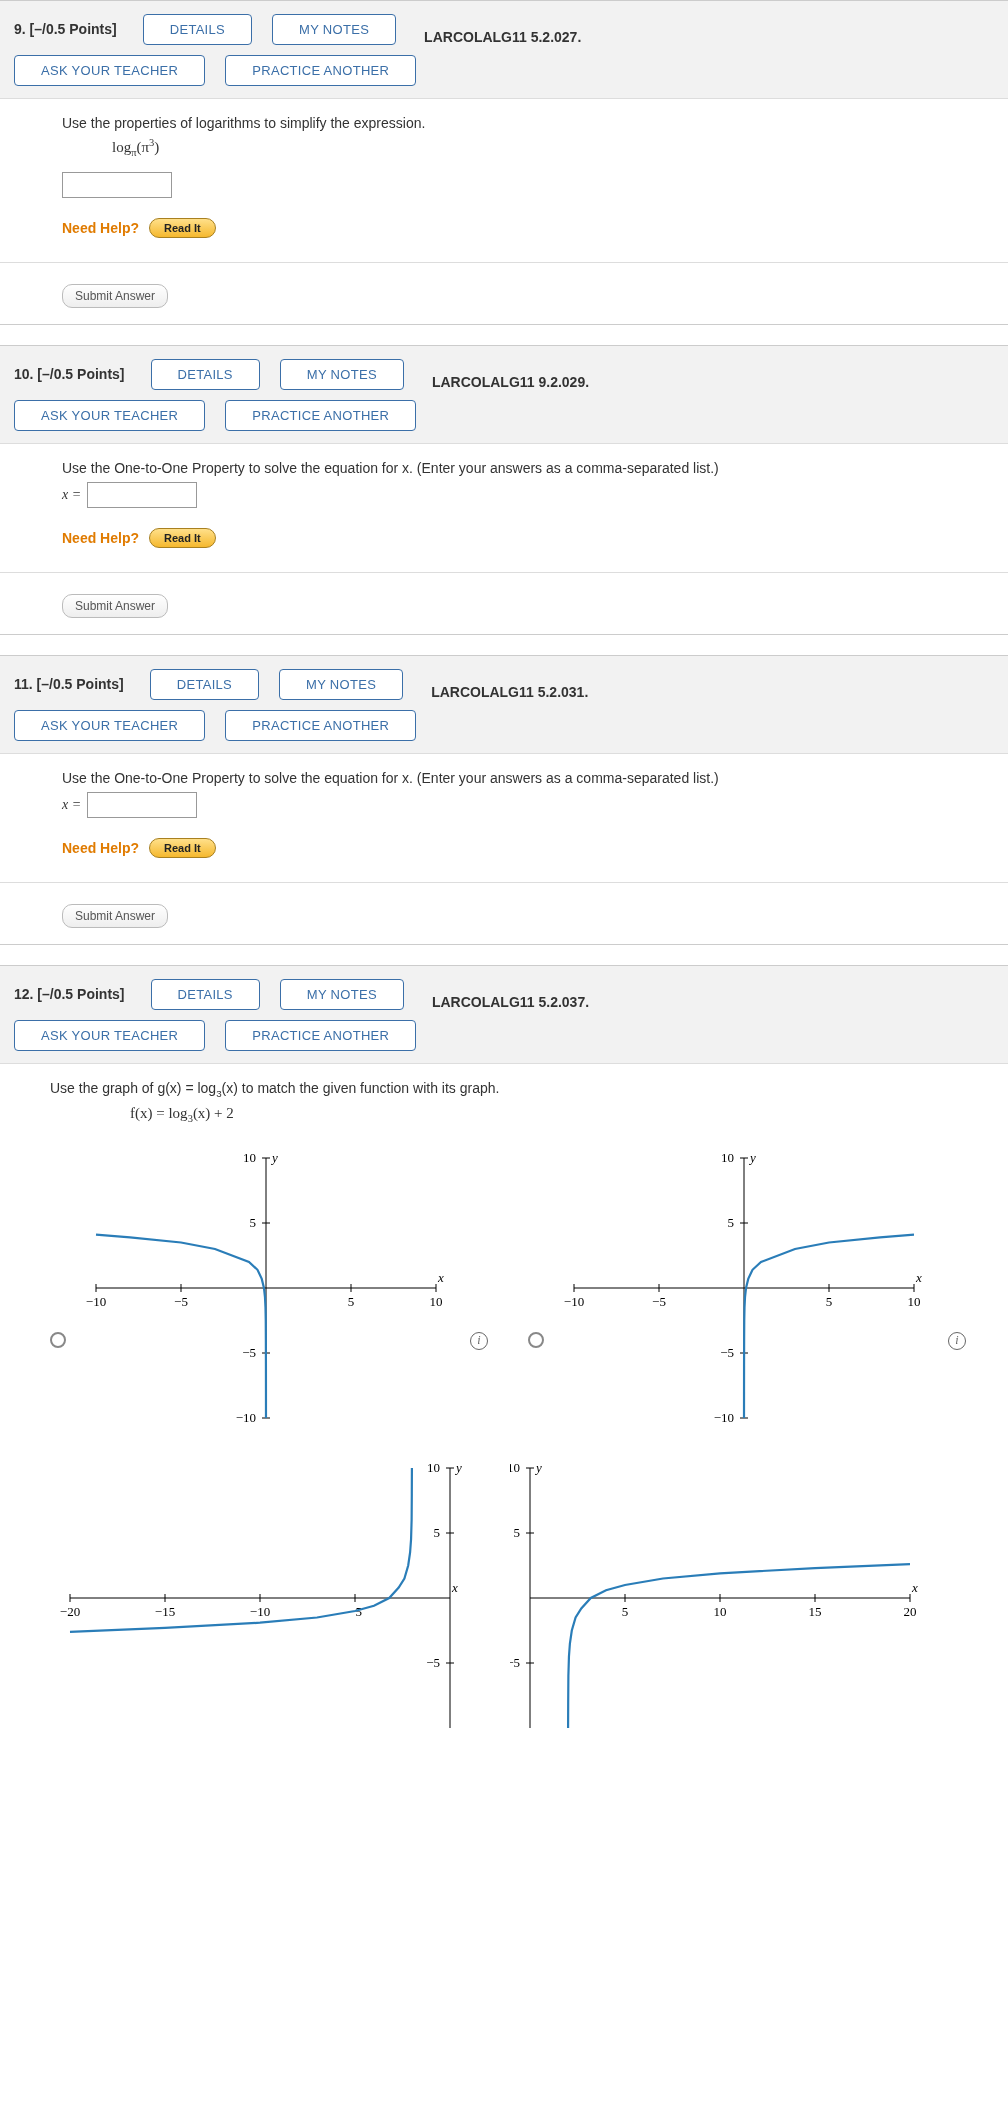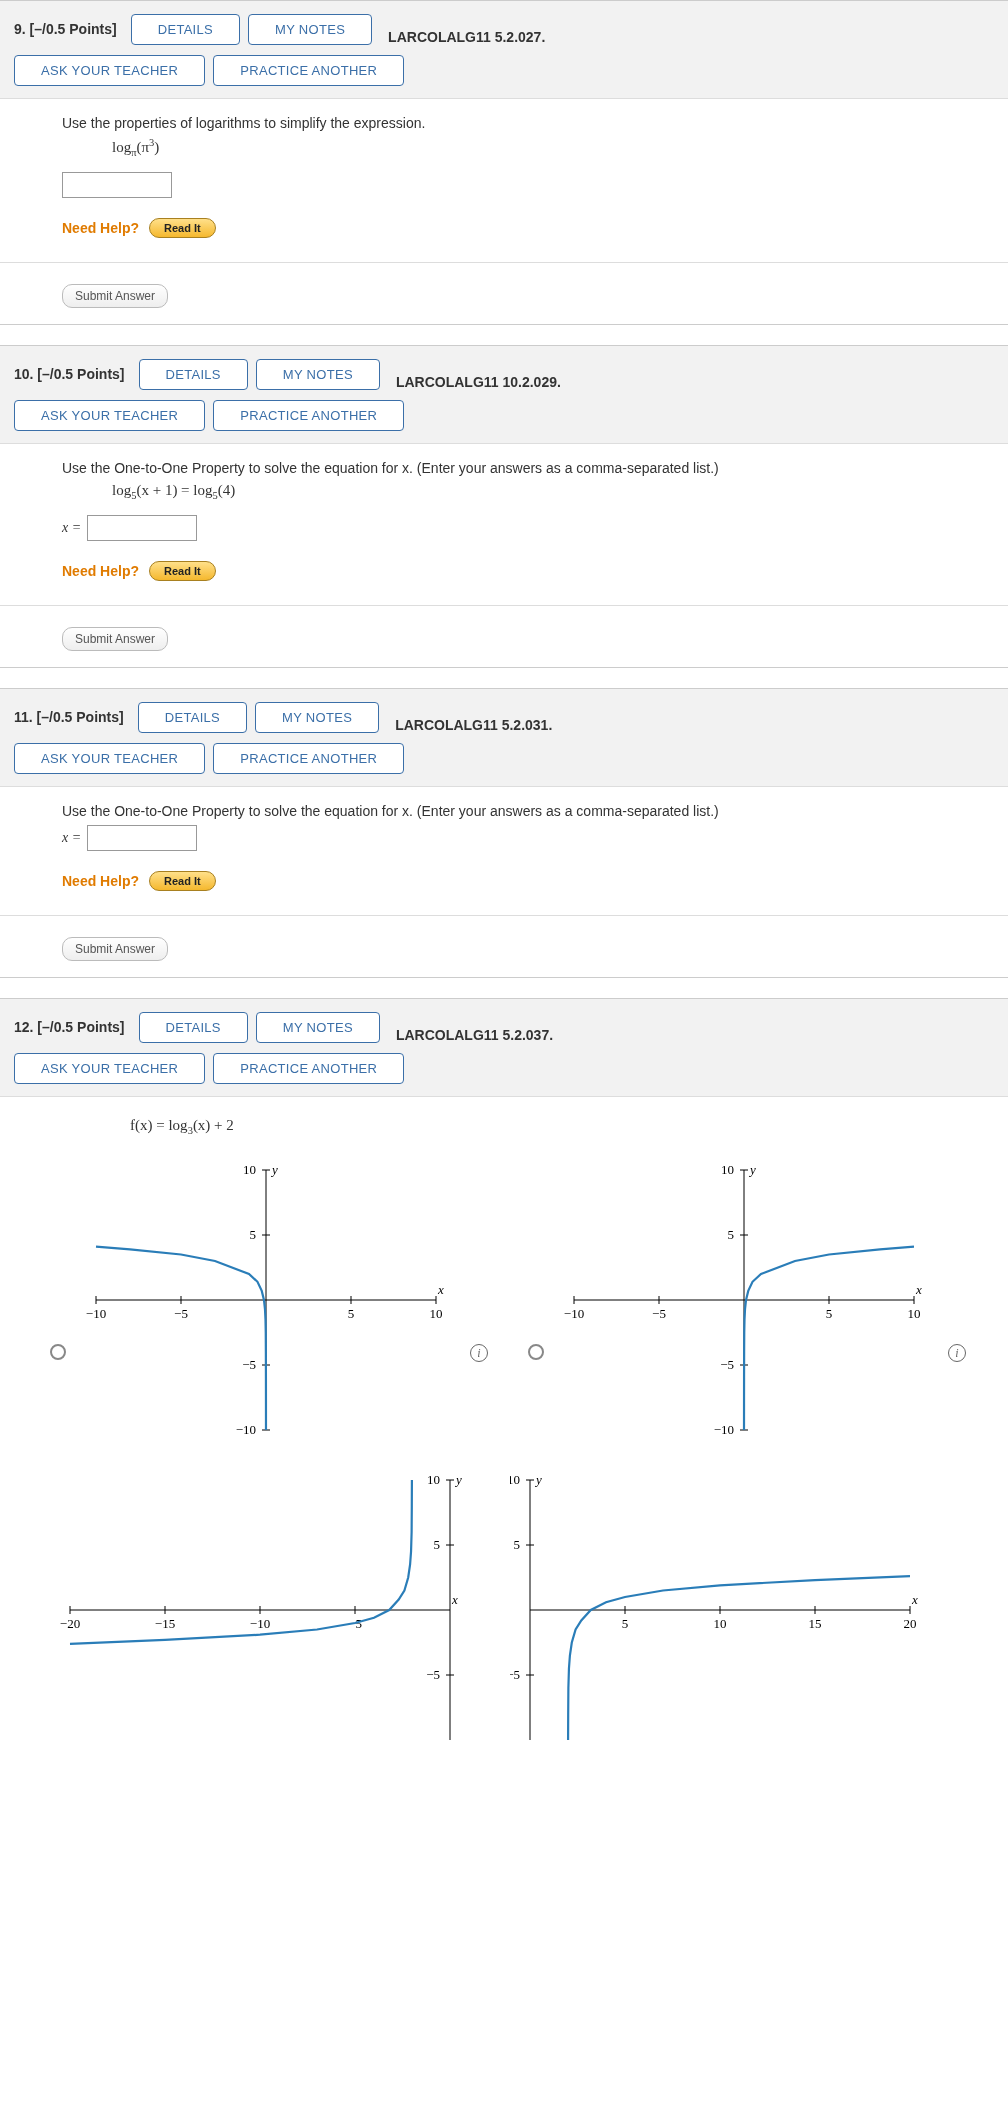--- a/index.html
+++ b/index.html
@@ -16,21 +16,21 @@
     border: 1px solid #ccc;
     border-left: none;
     border-right: none;
     margin-bottom: 20px;
   }
   .q-header {
     background: #f2f2f2;
     padding: 12px 14px;
     border-bottom: 1px solid #ddd;
   }
-  .q-header-row { display: flex; align-items: center; gap: 8px; flex-wrap: wrap; margin-bottom: 10px;}
+  .q-header-row { display: flex; align-items: center; gap: 20px; flex-wrap: wrap; margin-bottom: 10px;}
   .q-header-row:last-child { margin-bottom: 0; }
   .q-points { font-weight: bold; padding-right: 6px; }
   .btn {
     display: inline-block;
     padding: 7px 26px;
     border: 1px solid #3b6fa8;
     color: #3b6fa8;
     background: #fff;
     font-size: 13px;
     letter-spacing: 0.3px;
@@ -127,51 +127,21 @@
     <button class="submit-btn">Submit Answer</button>
   </div>
 </div>
 
 <div class="question">
   <div class="q-header">
     <div class="q-header-row">
       <span class="q-points"><span>10.</span> <span>[–/0.5 Points]</span></span>
       <span class="btn">DETAILS</span>
       <span class="btn">MY NOTES</span>
-      <span class="source-ref">LARCOLALG11 10.2.029.</span>
-    </div>
-    <div class="q-header-row">
-      <span class="btn">ASK YOUR TEACHER</span>
-      <span class="btn">PRACTICE ANOTHER</span>
-    </div>
-  </div>
-  <div class="q-body indent">
-    <div class="prompt">Use the One-to-One Property to solve the equation for x. (Enter your answers as a comma-separated list.)</div>
-    <div class="equation">log<sub>5</sub>(x + 1) = log<sub>5</sub>(4)</div>
-    <div class="ans-row">
-      <span class="ans-label">x =</span>
-      <input class="ans-input" style="">
-    </div>
-    <div class="need-help">
-      <span class="need-help-label">Need Help?</span>
-      <span class="read-it">Read It</span>
-    </div>
-  </div>
-  <div class="submit-row">
-    <button class="submit-btn">Submit Answer</button>
-  </div>
-</div>
-
-<div class="question">
-  <div class="q-header">
-    <div class="q-header-row">
-      <span class="q-points"><span>11.</span> <span>[–/0.5 Points]</span></span>
-      <span class="btn">DETAILS</span>
-      <span class="btn">MY NOTES</span>
-      <span class="source-ref">LARCOLALG11 5.2.031.</span>
+      <span class="source-ref">LARCOLALG11 9.2.029.</span>
     </div>
     <div class="q-header-row">
       <span class="btn">ASK YOUR TEACHER</span>
       <span class="btn">PRACTICE ANOTHER</span>
     </div>
   </div>
   <div class="q-body indent">
     <div class="prompt">Use the One-to-One Property to solve the equation for x. (Enter your answers as a comma-separated list.)</div>
     <div class="ans-row">
       <span class="ans-label">x =</span>
@@ -180,34 +150,64 @@
     <div class="need-help">
       <span class="need-help-label">Need Help?</span>
       <span class="read-it">Read It</span>
     </div>
   </div>
   <div class="submit-row">
     <button class="submit-btn">Submit Answer</button>
   </div>
 </div>
 
+<div class="question">
+  <div class="q-header">
+    <div class="q-header-row">
+      <span class="q-points"><span>11.</span> <span>[–/0.5 Points]</span></span>
+      <span class="btn">DETAILS</span>
+      <span class="btn">MY NOTES</span>
+      <span class="source-ref">LARCOLALG11 5.2.031.</span>
+    </div>
+    <div class="q-header-row">
+      <span class="btn">ASK YOUR TEACHER</span>
+      <span class="btn">PRACTICE ANOTHER</span>
+    </div>
+  </div>
+  <div class="q-body indent">
+    <div class="prompt">Use the One-to-One Property to solve the equation for x. (Enter your answers as a comma-separated list.)</div>
+    <div class="ans-row">
+      <span class="ans-label">x =</span>
+      <input class="ans-input" style="">
+    </div>
+    <div class="need-help">
+      <span class="need-help-label">Need Help?</span>
+      <span class="read-it">Read It</span>
+    </div>
+  </div>
+  <div class="submit-row">
+    <button class="submit-btn">Submit Answer</button>
+  </div>
+</div>
+
 <div class="question" style="border-bottom:none;">
   <div class="q-header">
     <div class="q-header-row">
       <span class="q-points"><span>12.</span> <span>[–/0.5 Points]</span></span>
       <span class="btn">DETAILS</span>
       <span class="btn">MY NOTES</span>
       <span class="source-ref">LARCOLALG11 5.2.037.</span>
     </div>
     <div class="q-header-row">
       <span class="btn">ASK YOUR TEACHER</span>
       <span class="btn">PRACTICE ANOTHER</span>
     </div>
   </div>
   <div class="q12body">
+    <div class="prompt">Use the graph of g(x) = log<sub>3</sub>(x) to match the given function with its graph.</div>
     <div class="equation" style="margin-left:80px;">f(x) = log<sub>3</sub>(x) + 2</div>
 
     <div class="graph-row">
       <div class="graph-cell">
         <span class="radio"></span>
         <svg id="svg-a" width="380" height="300">
             <line x1="190" y1="20" x2="190" y2="280" stroke="#000" stroke-width="1"></line>
             <line x1="20" y1="150" x2="360" y2="150" stroke="#000" stroke-width="1"></line>
             <line x1="20" y1="146" x2="20" y2="154" stroke="#000"></line>
             <text x="20" y="168" text-anchor="middle" font-size="13" font-family="serif">−10</text>

